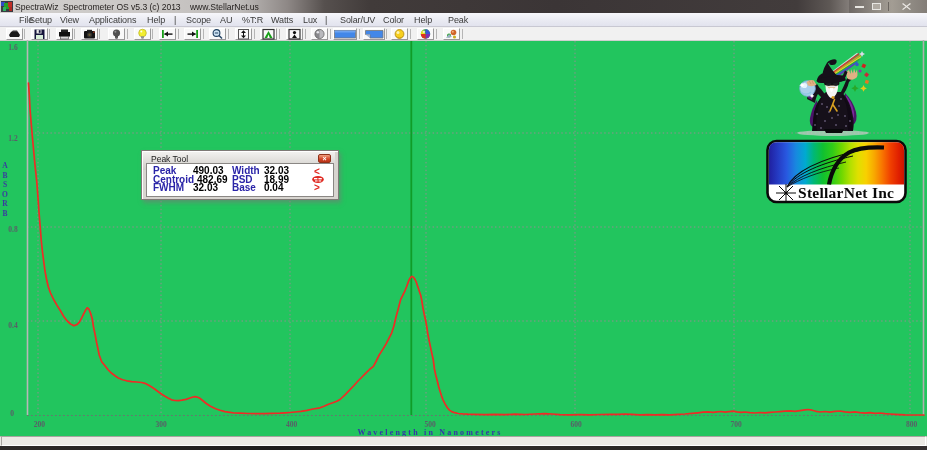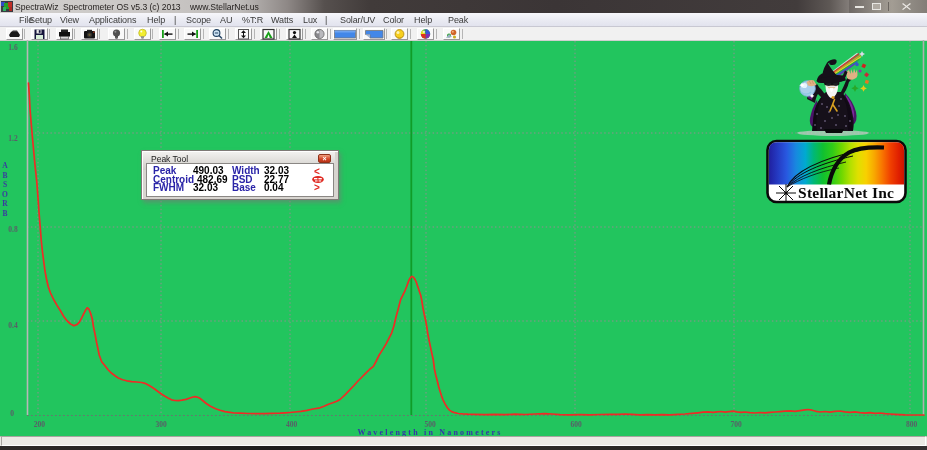--- a/index.html
+++ b/index.html
@@ -377,21 +377,21 @@
     <div id="pt-close">×</div>
     <div id="pt-body"></div>
     <span class="pt-row bl" style="left:11px;top:14px">Peak</span>
     <span class="pt-row bk" style="left:51px;top:14px">490.03</span>
     <span class="pt-row bl" style="left:90px;top:14px">Width</span>
     <span class="pt-row bk" style="left:122px;top:14px">32.03</span>
     <span class="pt-row rd" style="left:172px;top:13.5px;font-size:10px;transform:scaleY(1.15)">&lt;</span>
     <span class="pt-row bl" style="left:11px;top:22.5px">Centroid</span>
     <span class="pt-row bk" style="left:55px;top:22.5px">482.69</span>
     <span class="pt-row bl" style="left:90px;top:22.5px">PSD</span>
-    <span class="pt-row bk" style="left:122px;top:22.5px">22.77</span>
+    <span class="pt-row bk" style="left:122px;top:22.5px">18.99</span>
     <span class="pt-row bl" style="left:11px;top:31px">FWHM</span>
     <span class="pt-row bk" style="left:51px;top:31px">32.03</span>
     <span class="pt-row bl" style="left:90px;top:31px">Base</span>
     <span class="pt-row bk" style="left:122px;top:31px">0.04</span>
     <span class="pt-row rd" style="left:172px;top:30px;font-size:10px;transform:scaleY(1.15)">&gt;</span>
     <svg style="position:absolute;left:170px;top:24.5px" width="12" height="7" viewBox="0 0 12 7">
       <ellipse cx="6" cy="3.5" rx="5.8" ry="3.4" fill="#e02820"></ellipse>
       <rect x="2" y="2" width="3.4" height="1.4" fill="#fff"></rect>
       <rect x="6.4" y="2" width="3.4" height="1.4" fill="#fff"></rect>
       <rect x="3" y="4.4" width="2.6" height="1.1" fill="#fff"></rect>

